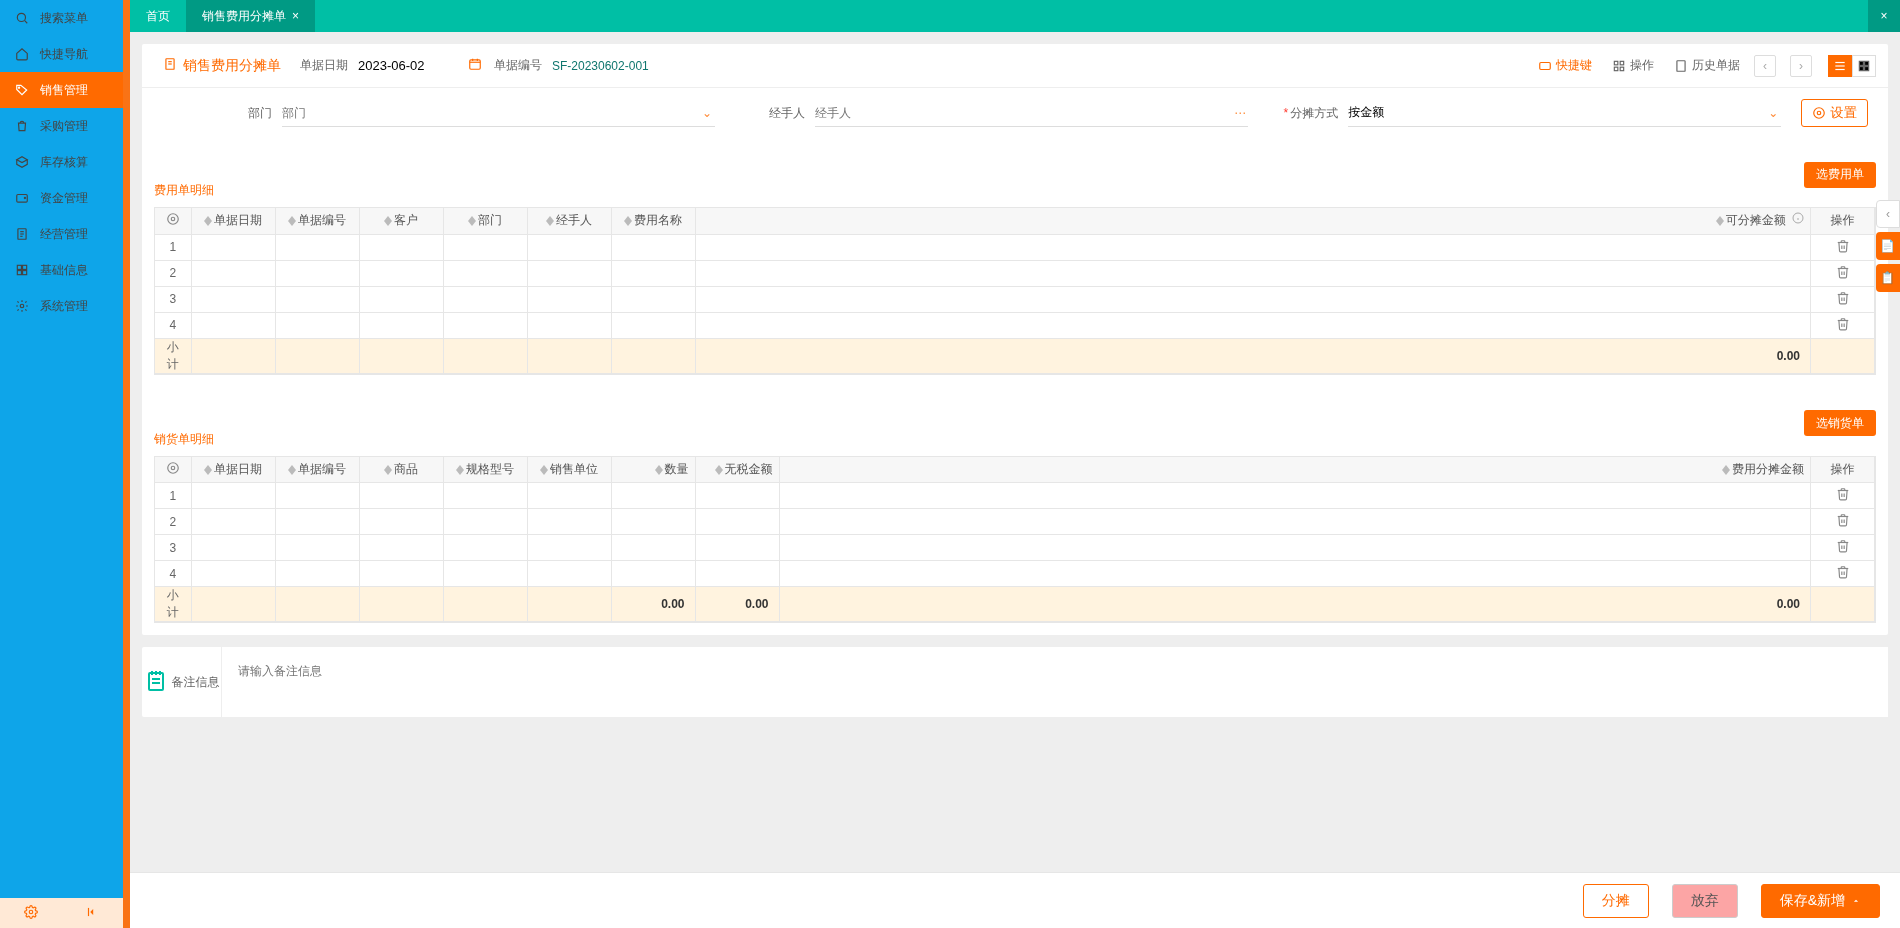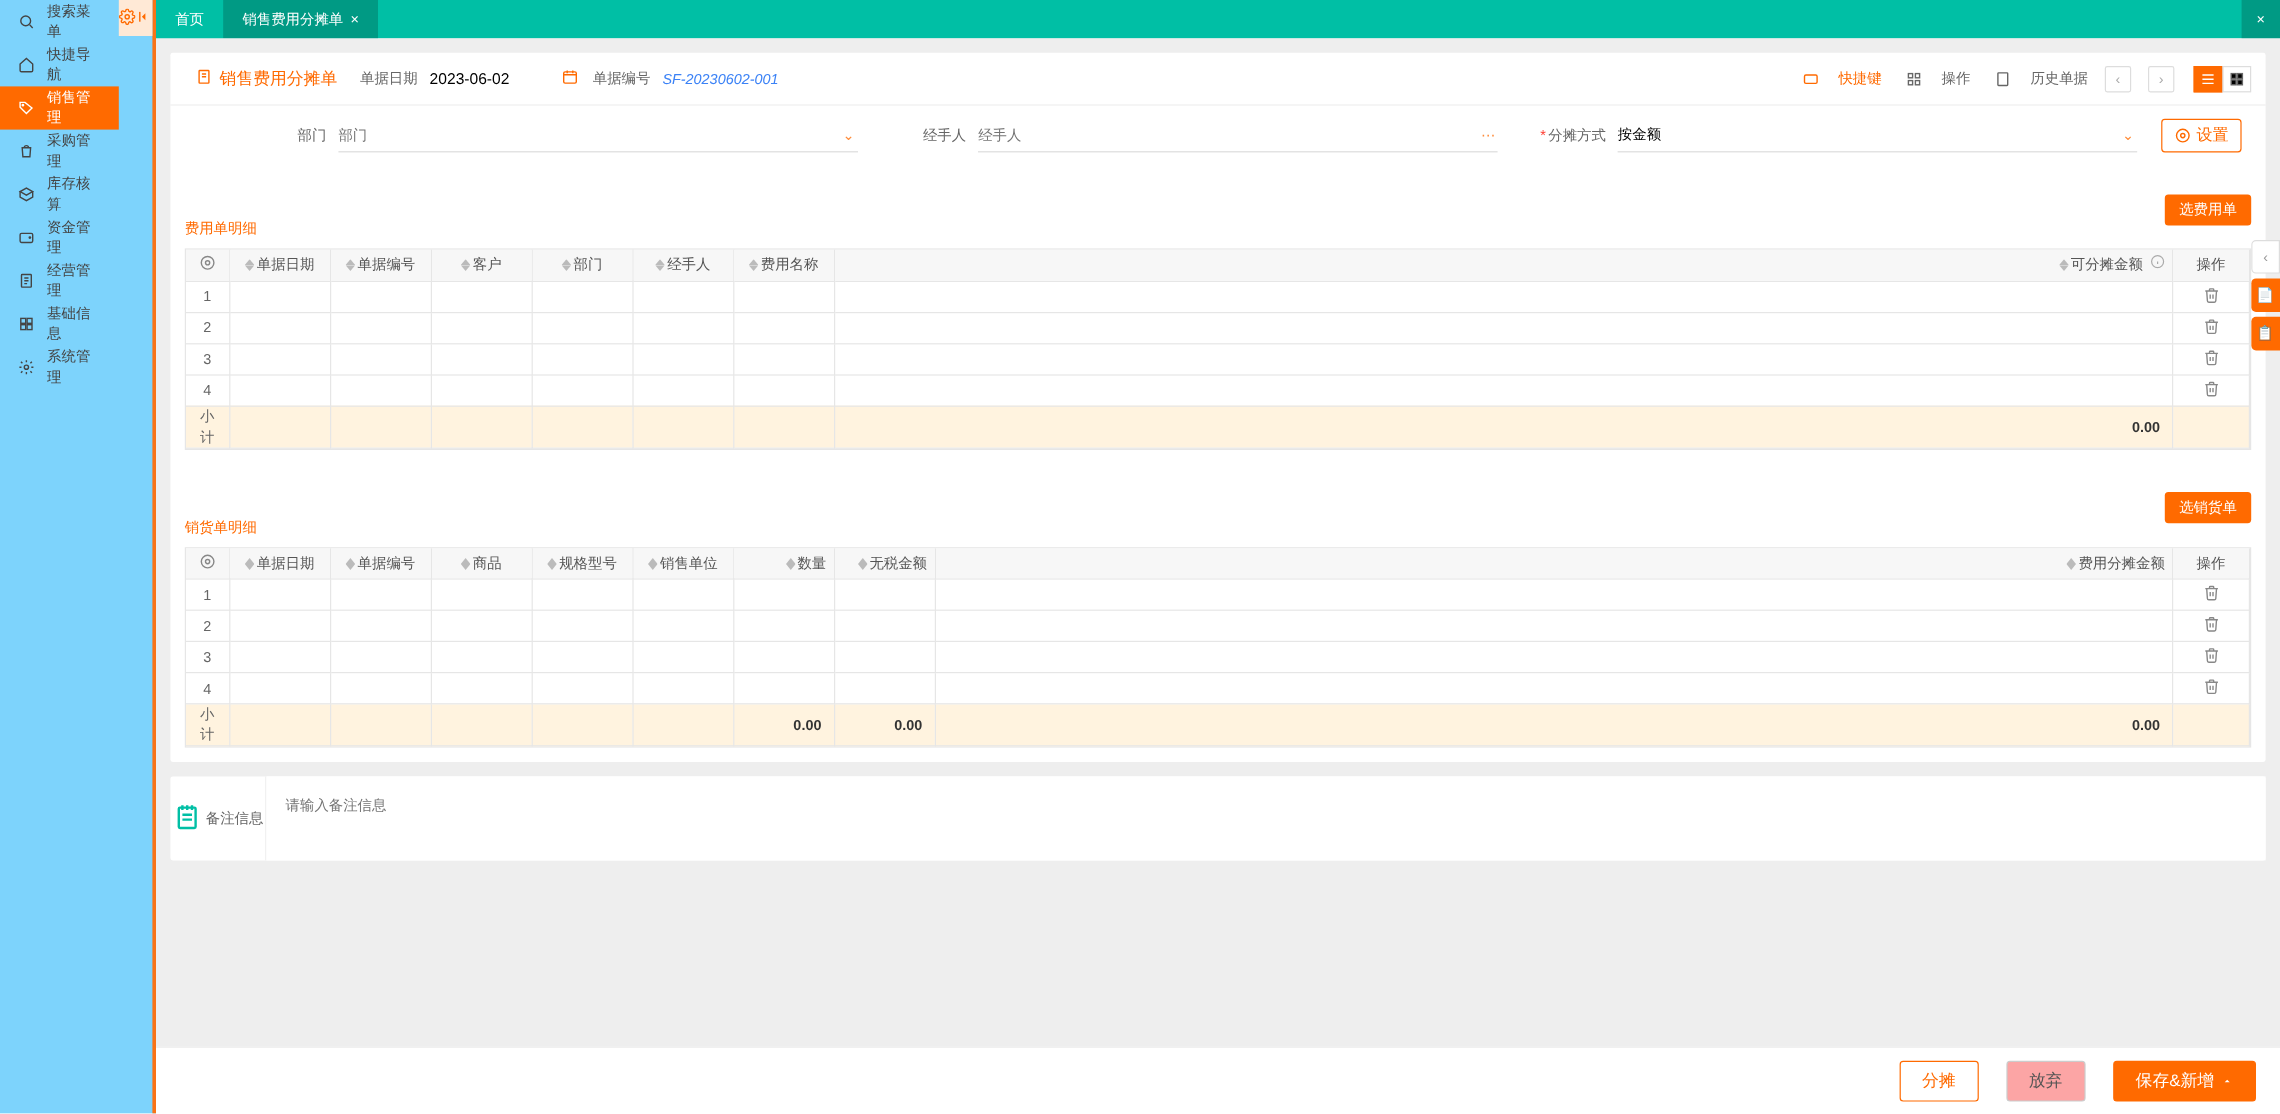--- a/index.html
+++ b/index.html
@@ -1,20 +1,20 @@
 <!DOCTYPE html>
 <html><head>
 <meta charset="utf-8">
 <style>
 * { margin:0; padding:0; box-sizing:border-box; font-family:"Microsoft YaHei","PingFang SC",sans-serif; }
 body { font-size:12px; color:#333; background:#f5f5f5; overflow:hidden; }
 .app { display:flex; width:1900px; height:928px; }
 
 
-.sidenav { width:130px; background:#7dd3fc; display:flex; flex-direction:row; border-right:3px solid #f97316; }
+.sidenav { width:130px; background:#0ea5e9; display:flex; flex-direction:column; border-right:7px solid #f97316; }
 .sidenav-list { flex:1; }
 .sidenav-item { display:flex; align-items:center; gap:10px; height:36px; padding:0 14px; cursor:pointer; color:#444; }
 .sidenav-item.active { background:#ff6a00; color:#fff; }
 .sidenav-item .ico { width:16px; height:16px; display:flex; align-items:center; justify-content:center; }
 .sidenav-footer { height:30px; background:#ffe9d6; display:flex; align-items:center; justify-content:space-around; color:#ff6a00; }
 
 
 .main { flex:1; display:flex; flex-direction:column; min-width:0; }
 .tabbar { height:32px; background:#00bfa5; display:flex; align-items:stretch; color:#fff; }
 .tabbar .tab { display:flex; align-items:center; padding:0 16px; cursor:pointer; gap:6px; }
@@ -25,25 +25,25 @@
 
 
 .pagewrap { flex:1; overflow:auto; background:#eee; padding:12px; padding-bottom:70px; }
 .panel { background:#fff; border-radius:2px; margin-bottom:12px; }
 
 
 .docbar { display:flex; align-items:center; height:44px; padding:0 12px; gap:10px; border-bottom:1px solid #eee; }
 .doctitle { display:flex; align-items:center; gap:6px; color:#ff6a00; font-size:14px; padding:0 8px; border:1px solid transparent; }
 .doctitle .ico { color:#ff6a00; }
 .docbar .lbl { color:#666; }
-.docbar .val { color:#3b82f6;font-style:italic; }
+.docbar .val { color:#0f766e; }
 .docbar input.underline { border:none; border-bottom:1px solid transparent; outline:none; font-size:13px; padding:2px 0; width:100px; }
 .docbar .date-ico { color:#ff6a00; width:16px; }
 .docbar .flex1 { flex:1; }
-.docbar .linkbtn { color:#ff6a00; display:inline-flex; align-items:center; gap:16px; cursor:pointer; }
+.docbar .linkbtn { color:#ff6a00; display:inline-flex; align-items:center; gap:4px; cursor:pointer; }
 .docbar .linkbtn.gray { color:#666; }
 .docbar .navbtn { width:22px; height:22px; display:flex; align-items:center; justify-content:center; color:#aaa; cursor:pointer; border:1px solid #ddd; border-radius:2px; margin-left:4px; }
 .viewtoggle { display:flex; margin-left:6px; }
 .viewtoggle span { width:24px; height:22px; display:flex; align-items:center; justify-content:center; border:1px solid #ddd; cursor:pointer; color:#666; }
 .viewtoggle span.on { background:#ff6a00; border-color:#ff6a00; color:#fff; }
 
 
 .formrow { display:flex; align-items:center; height:50px; padding:0 20px 0 60px; gap:20px; }
 .field { display:flex; align-items:center; flex:1; min-width:0; }
 .field .flabel { width:80px; text-align:right; padding-right:10px; color:#666; }

